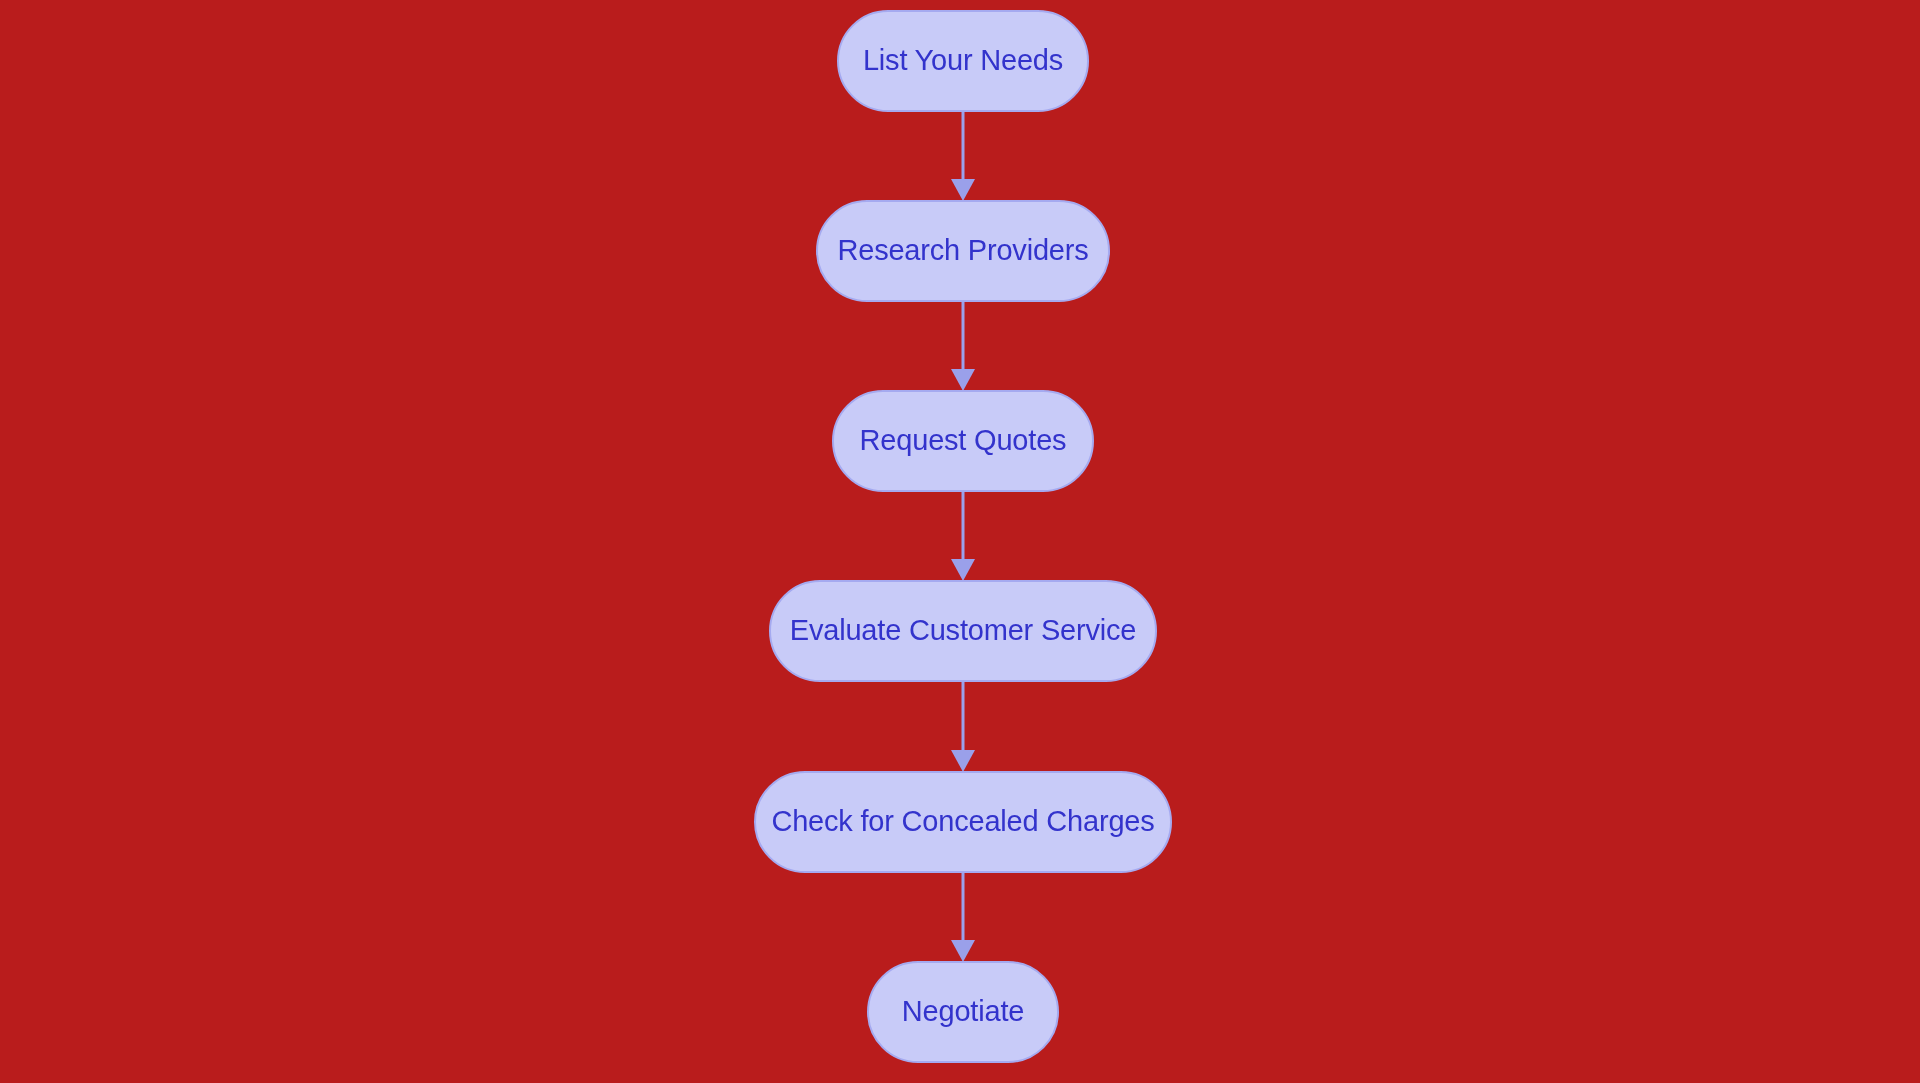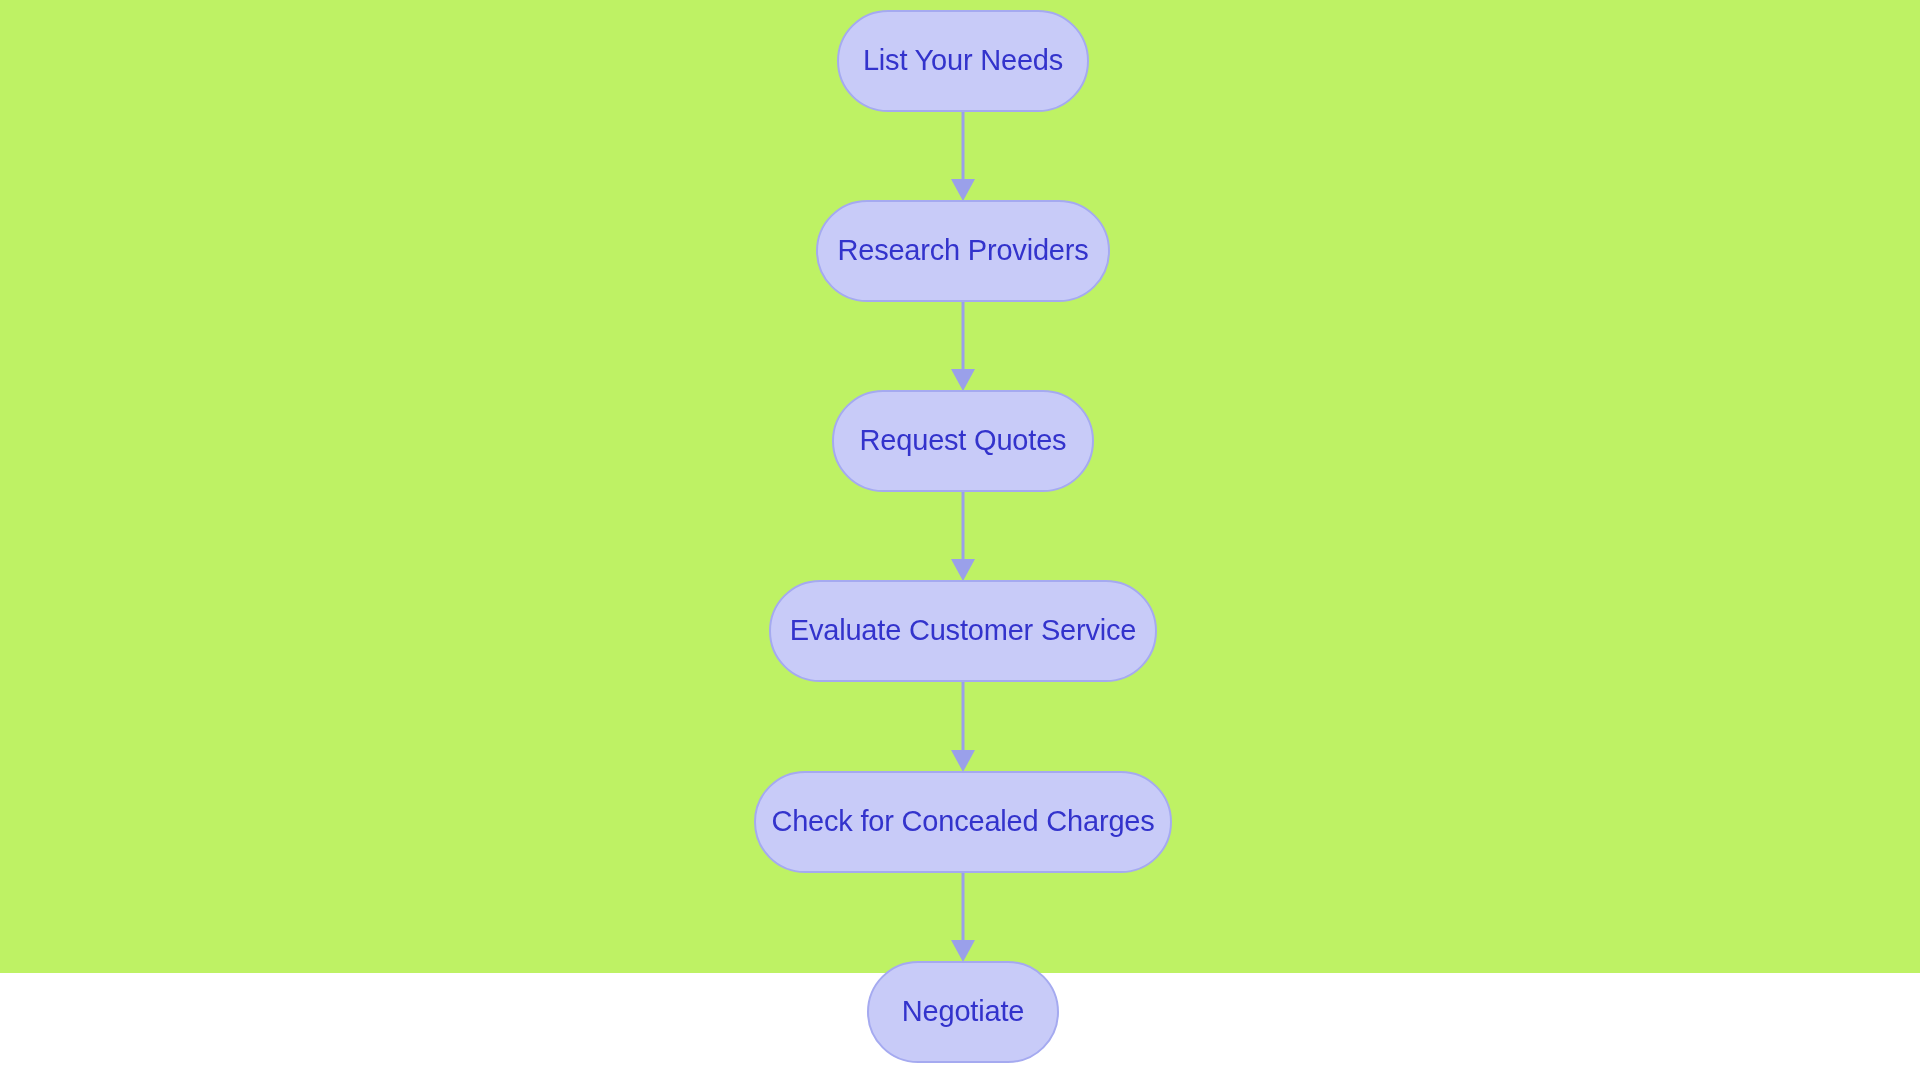--- a/index.html
+++ b/index.html
@@ -10,22 +10,22 @@
   }
   body {
     width: 1920px;
     height: 1083px;
     font-family: "Liberation Sans", sans-serif;
     overflow: hidden;
   }
   #flow-canvas {
     position: relative;
     width: 1920px;
-    height: 973px;
-    background: #bef264;
+    height: 1083px;
+    background: #b91c1c;
   }
   #flow-svg {
     position: absolute;
     top: 0;
     left: 0;
     width: 1920px;
     height: 1083px;
     display: block;
   }
   .node-shape {

